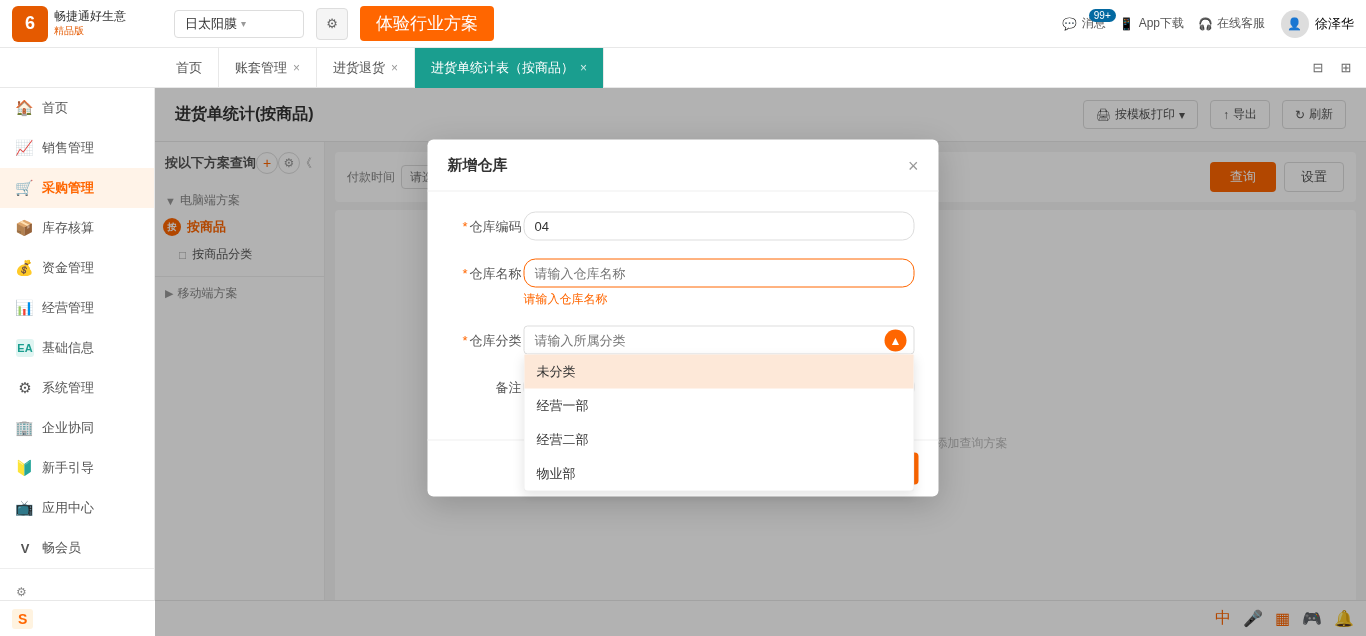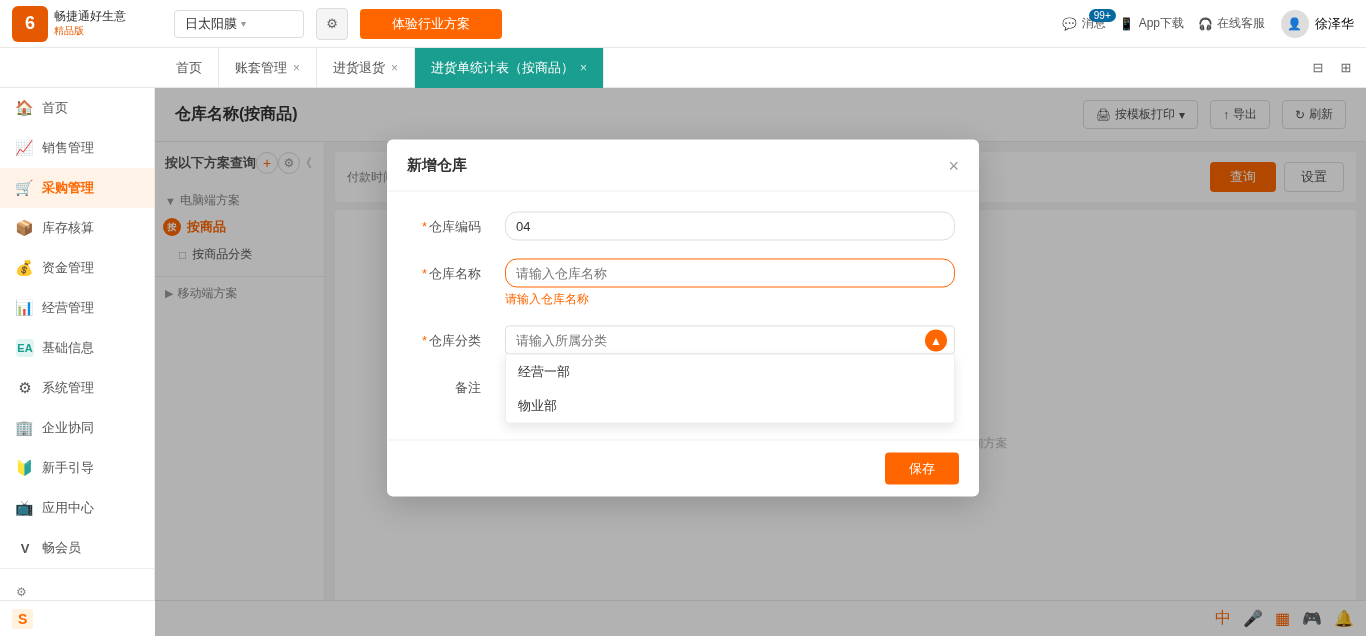--- a/index.html
+++ b/index.html
@@ -39,21 +39,21 @@
     .store-selector .arrow { color: #999; font-size: 10px; }
     .gear-btn {
       width: 32px; height: 32px; border-radius: 4px;
       background: #f5f5f5; border: 1px solid #ddd;
       display: flex; align-items: center; justify-content: center;
       cursor: pointer; color: #666;
     }
     .trial-btn {
       background: #f60; color: white;
       border: none; border-radius: 4px;
-      padding: 6px 32px; cursor: pointer; font-size: 13px;
+      padding: 6px 16px; cursor: pointer; font-size: 17px;
     }
     .topbar-right {
       margin-left: auto;
       display: flex; align-items: center; gap: 16px;
     }
     .topbar-icon-group {
       display: flex; align-items: center; gap: 14px;
     }
     .topbar-icon-item {
       display: flex; align-items: center; gap: 4px;
@@ -212,35 +212,35 @@
       z-index: 100;
     }
 
     
     .modal {
       position: fixed;
       top: 50%; left: 50%;
       transform: translate(-50%, -50%);
       background: #fff;
       border-radius: 6px;
-      width: 592px;
+      width: 511px;
       z-index: 200;
       box-shadow: 0 8px 32px rgba(0,0,0,0.18);
     }
     .modal-header {
       display: flex; align-items: center; justify-content: space-between;
       padding: 16px 20px;
       border-bottom: 1px solid #f0f0f0;
     }
     .modal-title { font-size: 15px; font-weight: bold; color: #333; }
     .modal-close { cursor: pointer; color: #999; font-size: 18px; line-height: 1; }
     .modal-body { padding: 20px 24px; }
     .form-row {
       display: flex; align-items: flex-start;
-      margin-bottom: 18px; gap: 24px;
+      margin-bottom: 18px; gap: 2px;
     }
     .form-label {
       font-size: 13px; color: #555; min-width: 70px; text-align: right;
       padding-top: 6px; white-space: nowrap;
     }
     .required { color: #f60; margin-right: 2px; }
     .form-control {
       flex: 1; border: 1px solid #ddd; border-radius: 12px;
       padding: 6px 10px; font-size: 13px; color: #333; outline: none;
     }
@@ -425,21 +425,21 @@
       </div>
       <div class="sidebar-bottom-item">
         <span>🔊</span>
       </div>
     </div>
   </div>
 
   <div class="content">
 
     <div class="content-header">
-      <h2 class="page-title">仓库名称(按商品)</h2>
+      <h2 class="page-title">进货单统计(按商品)</h2>
       <div class="content-actions">
         <button class="action-btn">
           <span>🖨</span>
           <span>按模板打印</span>
           <span>▾</span>
         </button>
         <button class="action-btn">
           <span>↑</span>
           <span>导出</span>
         </button>
@@ -549,21 +549,23 @@
     </div>
 
     <div class="form-row">
       <span class="form-label">
         <span class="required">*</span><span>仓库分类</span>
       </span>
       <div class="dropdown-wrap">
         <input class="dropdown-input" placeholder="请输入所属分类" style="">
         <div class="dropdown-arrow">▲</div>
         <div class="dropdown-list">
+          <div class="dropdown-option selected">未分类</div>
           <div class="dropdown-option">经营一部</div>
+          <div class="dropdown-option">经营二部</div>
           <div class="dropdown-option">物业部</div>
         </div>
       </div>
     </div>
 
     <div class="form-row">
       <span class="form-label">备注</span>
       <input class="form-control" style="flex: 1 1 0%;">
     </div>
   </div>

